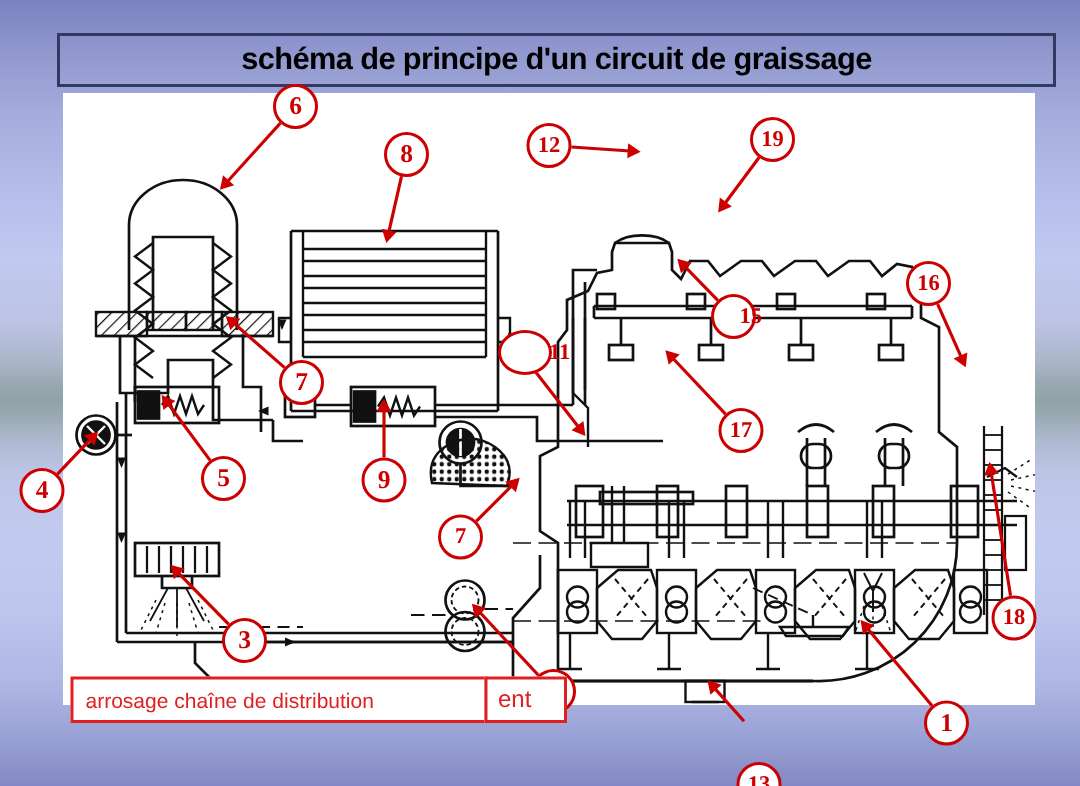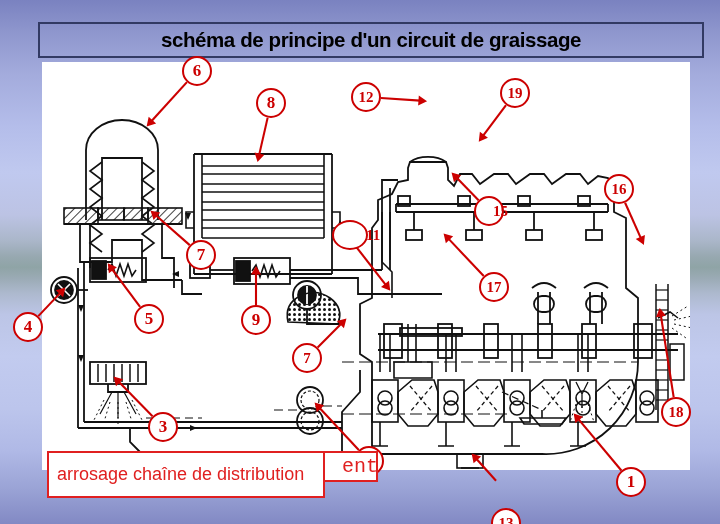--- a/index.html
+++ b/index.html
@@ -112,32 +112,31 @@
     color: #e02020;
     box-sizing: border-box;
     display: flex;
     align-items: center;
     font-family: "Liberation Sans", sans-serif;
   }
   #label-arrosage {
     left: 47px;
     top: 451px;
     width: 278px;
-    height: 47px;
+    height: 31px;
     padding-left: 8px;
-    font-size: 18px;
+    font-size: 14px;
   }
   #label-ent {
     left: 323px;
     top: 451px;
     width: 55px;
     height: 31px;
-    padding-left: 17px;
-    font-size: 20px;
-    font-family: Liberation Mono, monospace;
+    padding-left: 7px;
+    font-size: 16px;
   }
 </style>
 </head>
 <body>
 
 <div id="slide">
 
   <div id="title-box">
     <span id="title-text">schéma de principe d'un circuit de graissage</span>
   </div>

